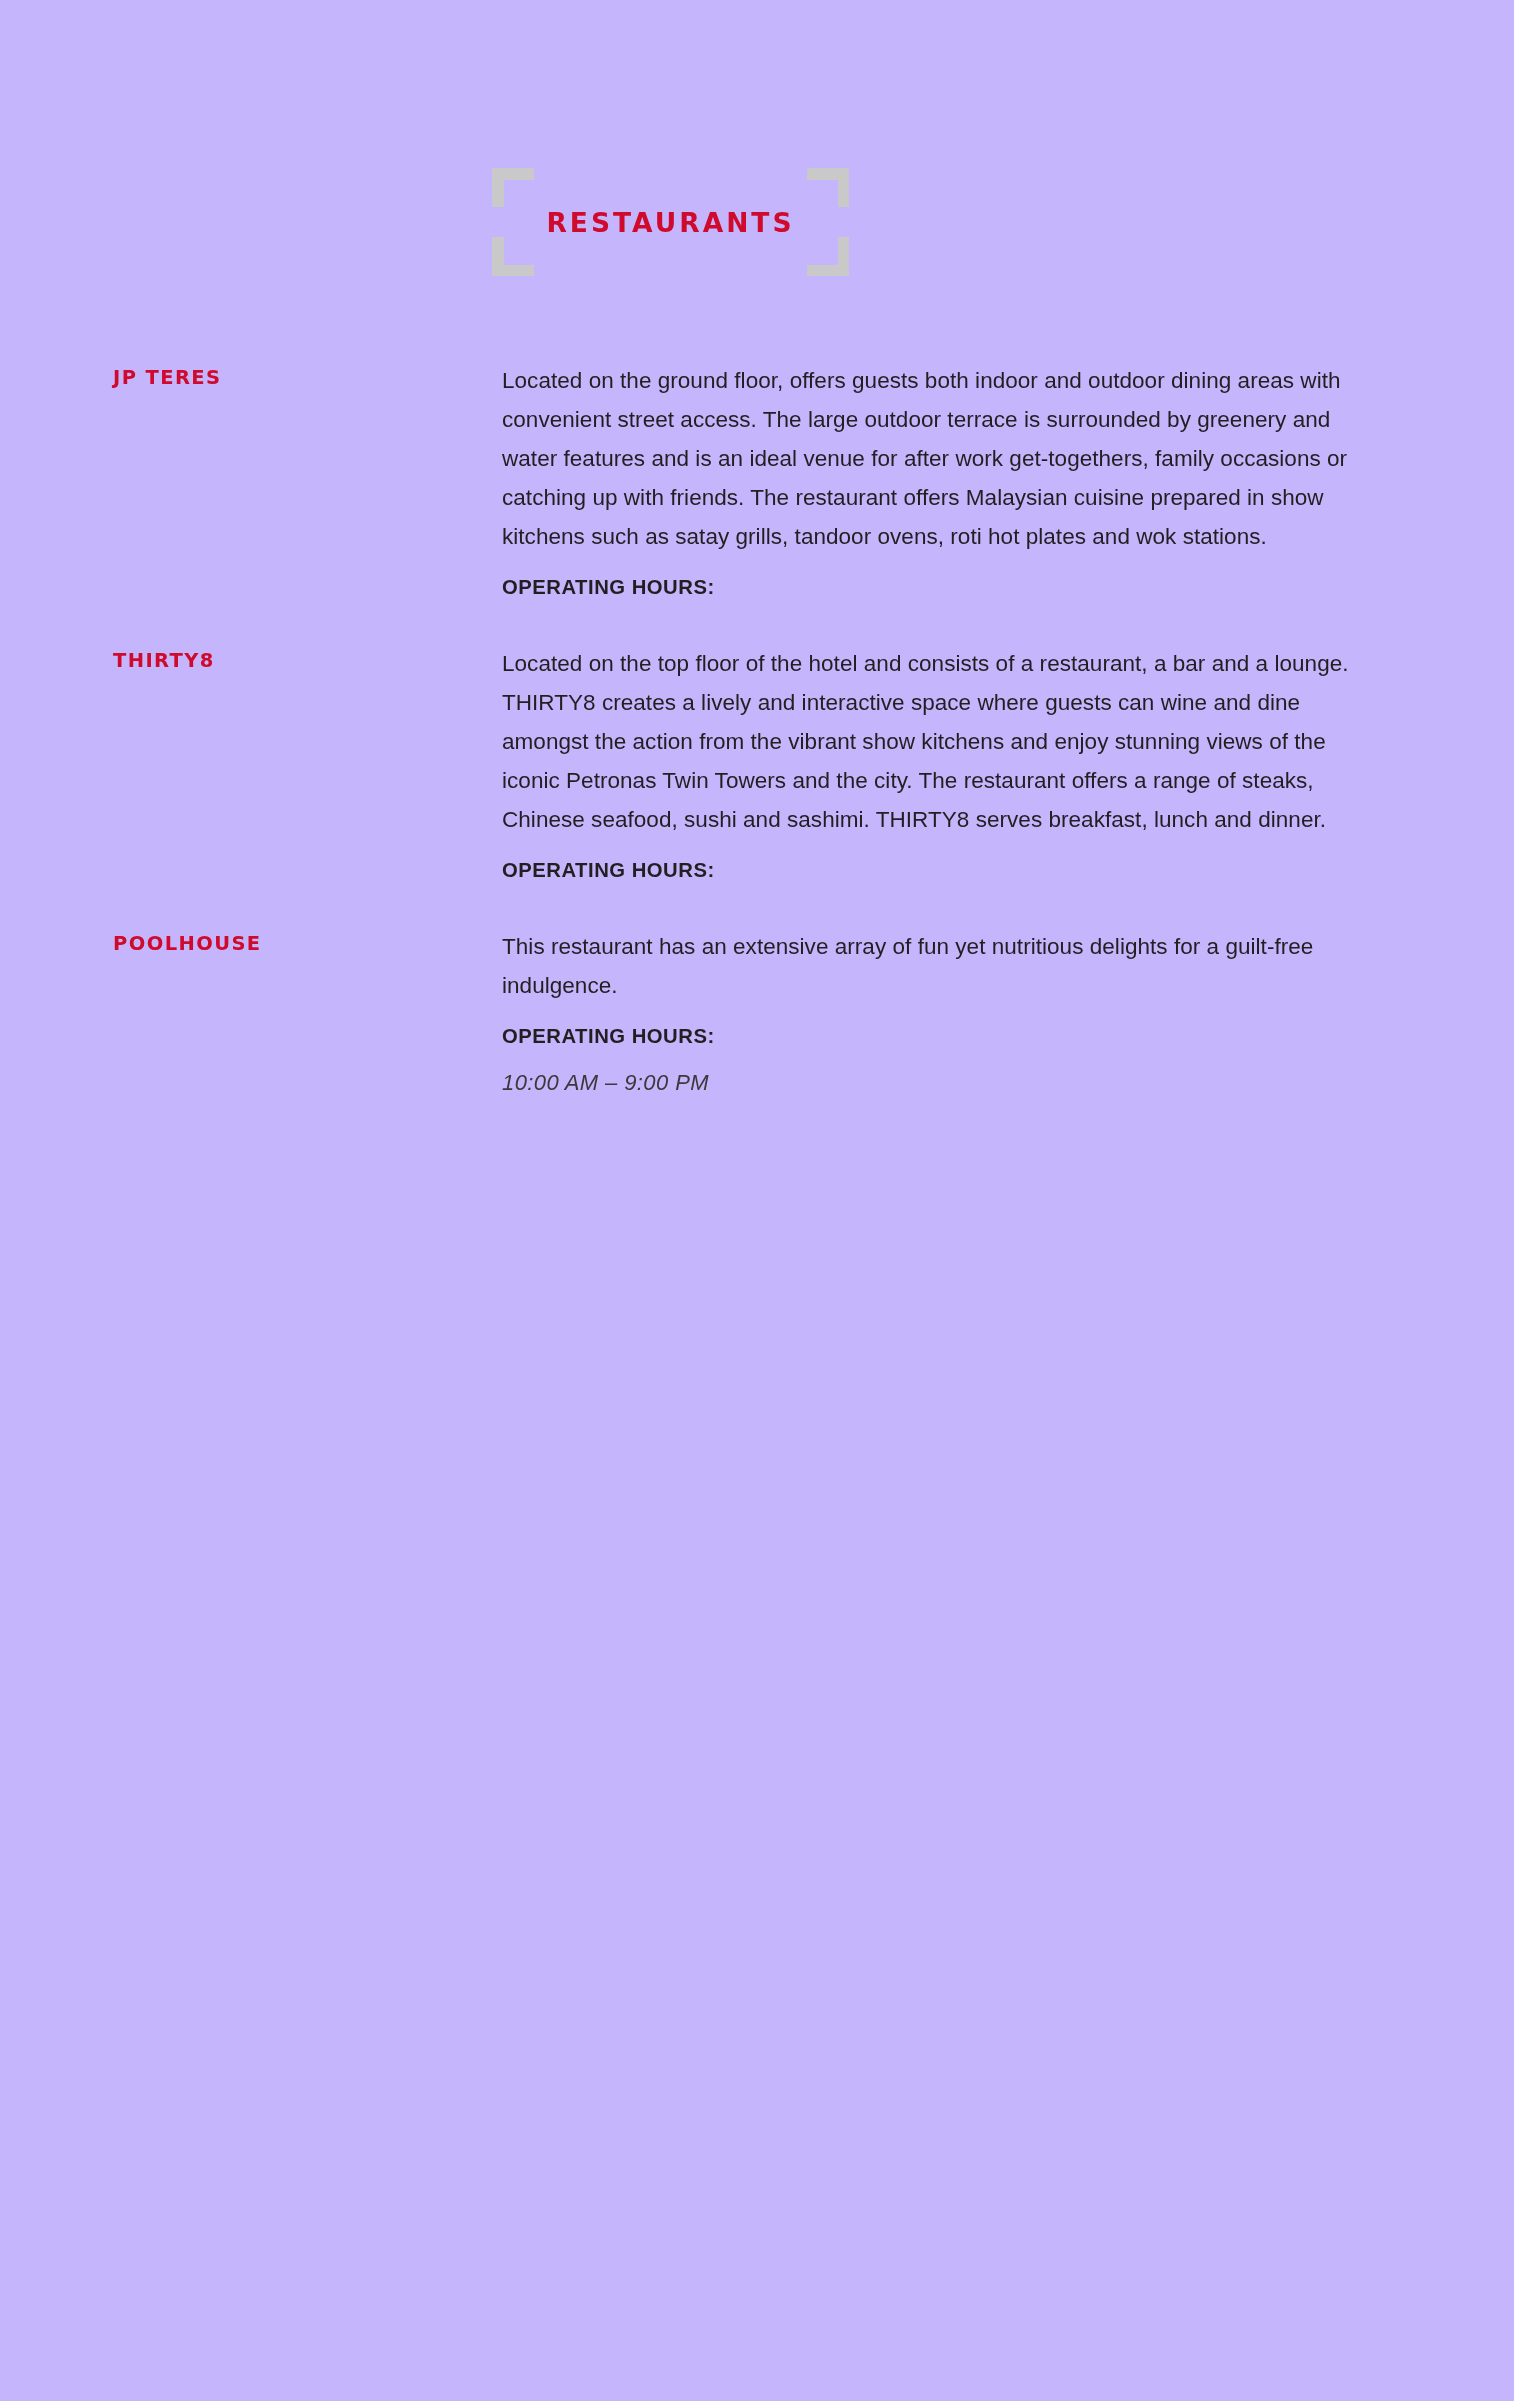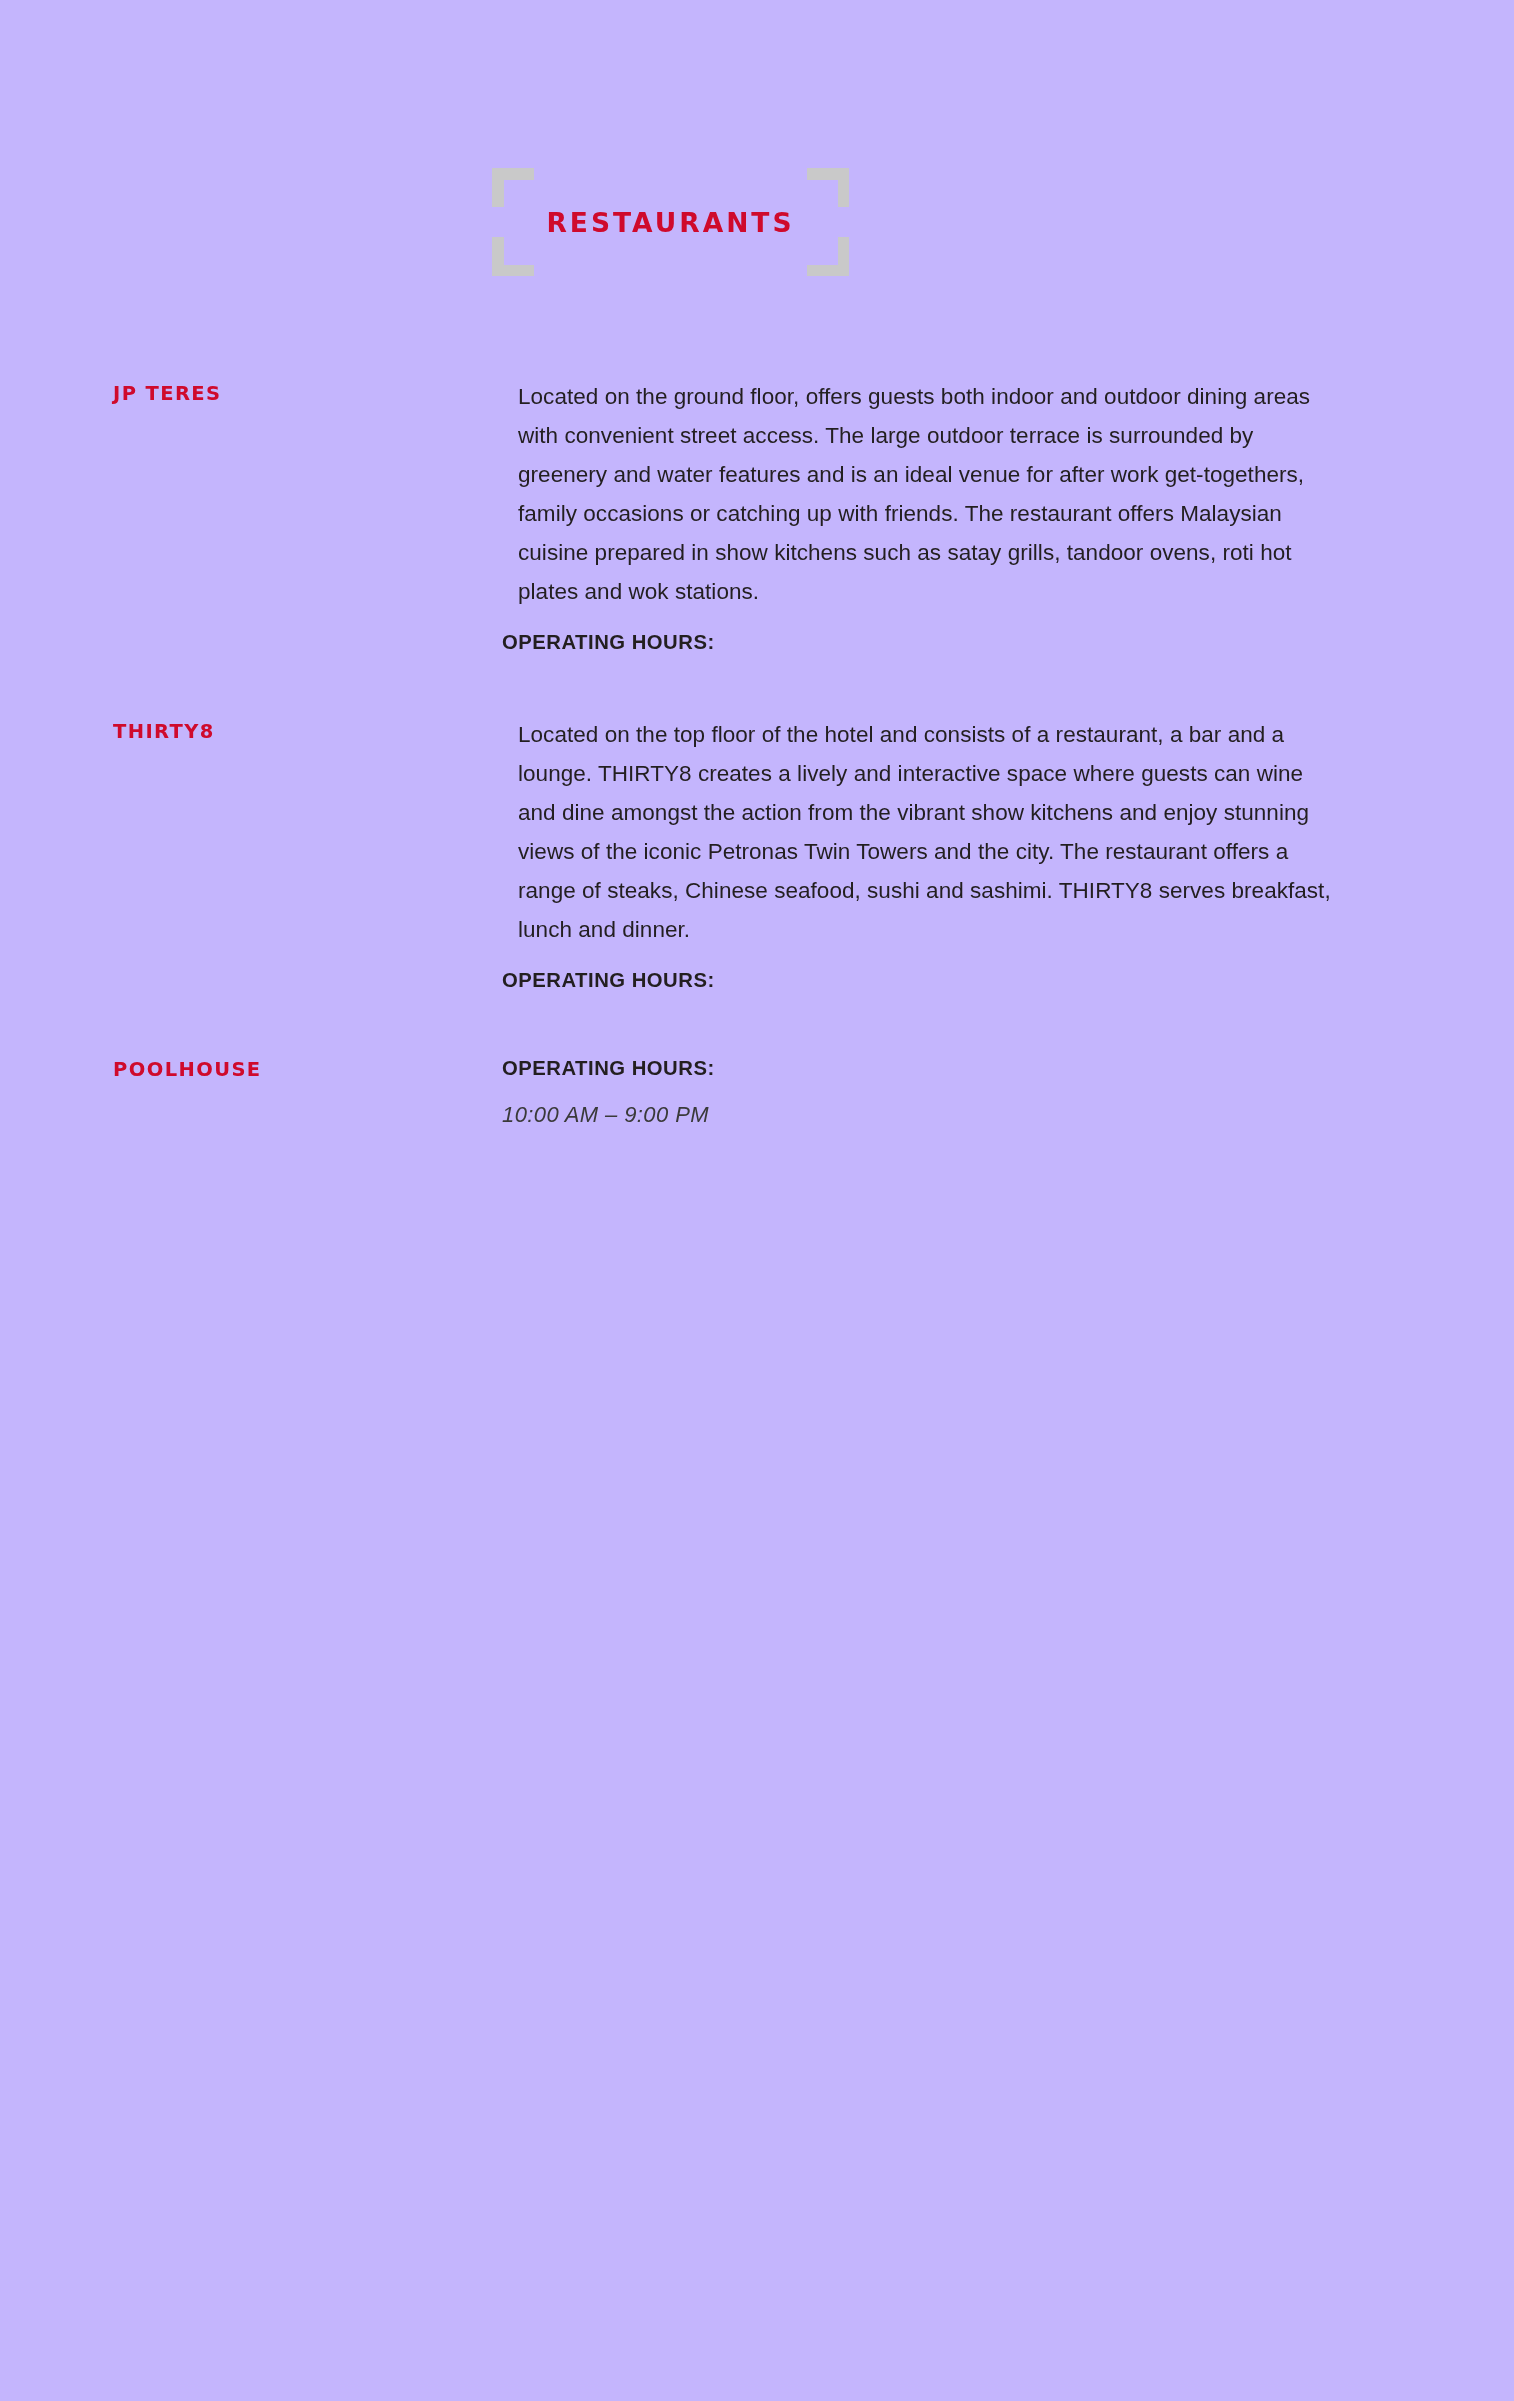--- a/index.html
+++ b/index.html
@@ -103,21 +103,21 @@
     margin-left: 502px;
     width: 849px;
   }
 
   .para {
     font-family: "Liberation Sans", sans-serif;
     font-weight: 400;
     font-size: 22.5px;
     line-height: 39px;
     color: #231f20;
-    margin: 16px;
+    margin: 0;
     letter-spacing: 0.04px;
   }
   .para + .para { margin-top: 39px; }
 
   .hours-label {
     font-family: Liberation Sans, sans-serif;
     font-weight: bold;
     font-size: 20.3px;
     letter-spacing: 0.5px;
     color: #231f20;
@@ -186,20 +186,21 @@
         <p class="para">Located on the top floor of the hotel and consists of a restaurant, a bar and a lounge. THIRTY8 creates a lively and interactive space where guests can wine and dine amongst the action from the vibrant show kitchens and enjoy stunning views of the iconic Petronas Twin Towers and the city. The restaurant offers a range of steaks, Chinese seafood, sushi and sashimi. THIRTY8 serves breakfast, lunch and dinner.</p>
         <p class="hours-label">OPERATING HOURS:</p>
       </div>
     </div>
 
     <div class="sec-gap-2"></div>
 
     <div class="section">
       <div class="section-label">POOLHOUSE</div>
       <div class="section-body">
+        <p class="para">This restaurant has an extensive array of fun yet nutritious delights for a guilt-free indulgence.</p>
         <p class="hours-label">OPERATING HOURS:</p>
         <p class="hours-value">10:00 AM – 9:00 PM</p>
       </div>
     </div>
 
     <div class="footer-gap"></div>
 
 
   </div>
 </div>

